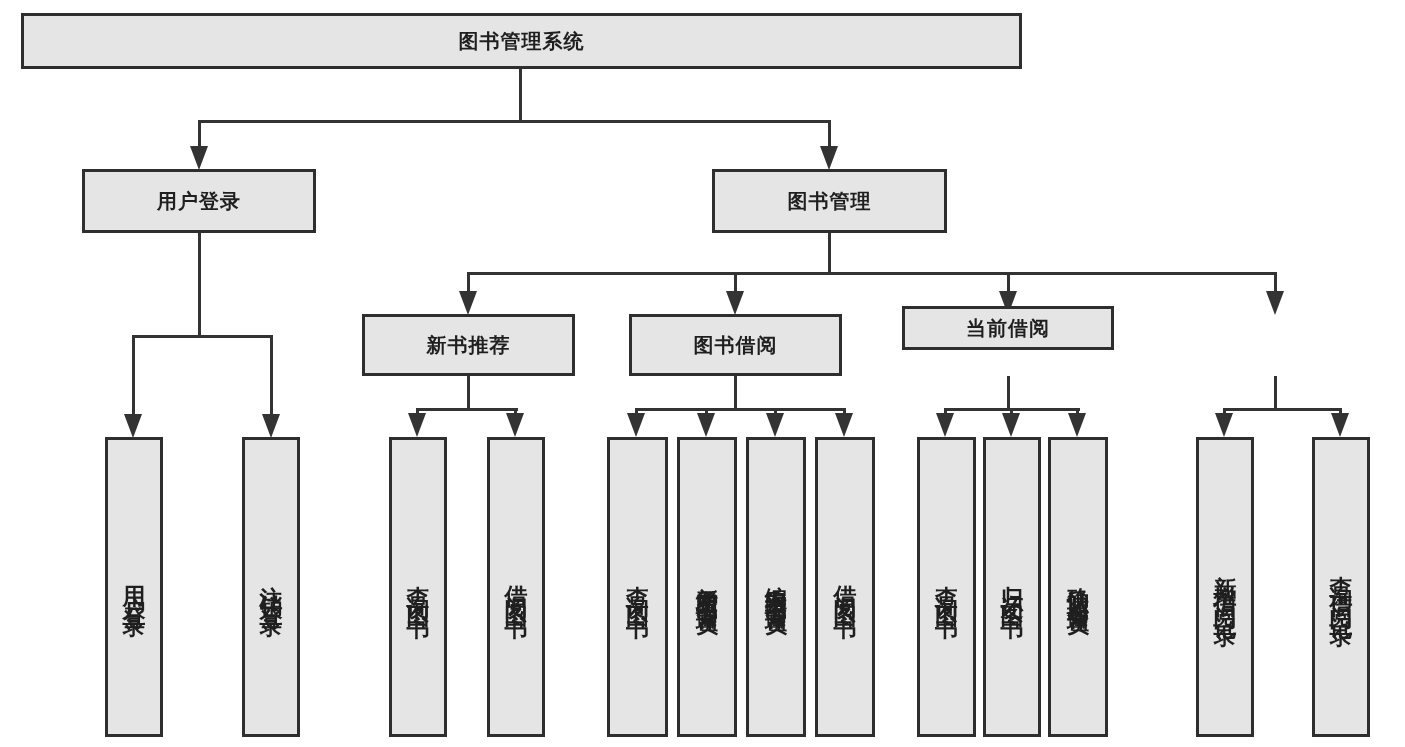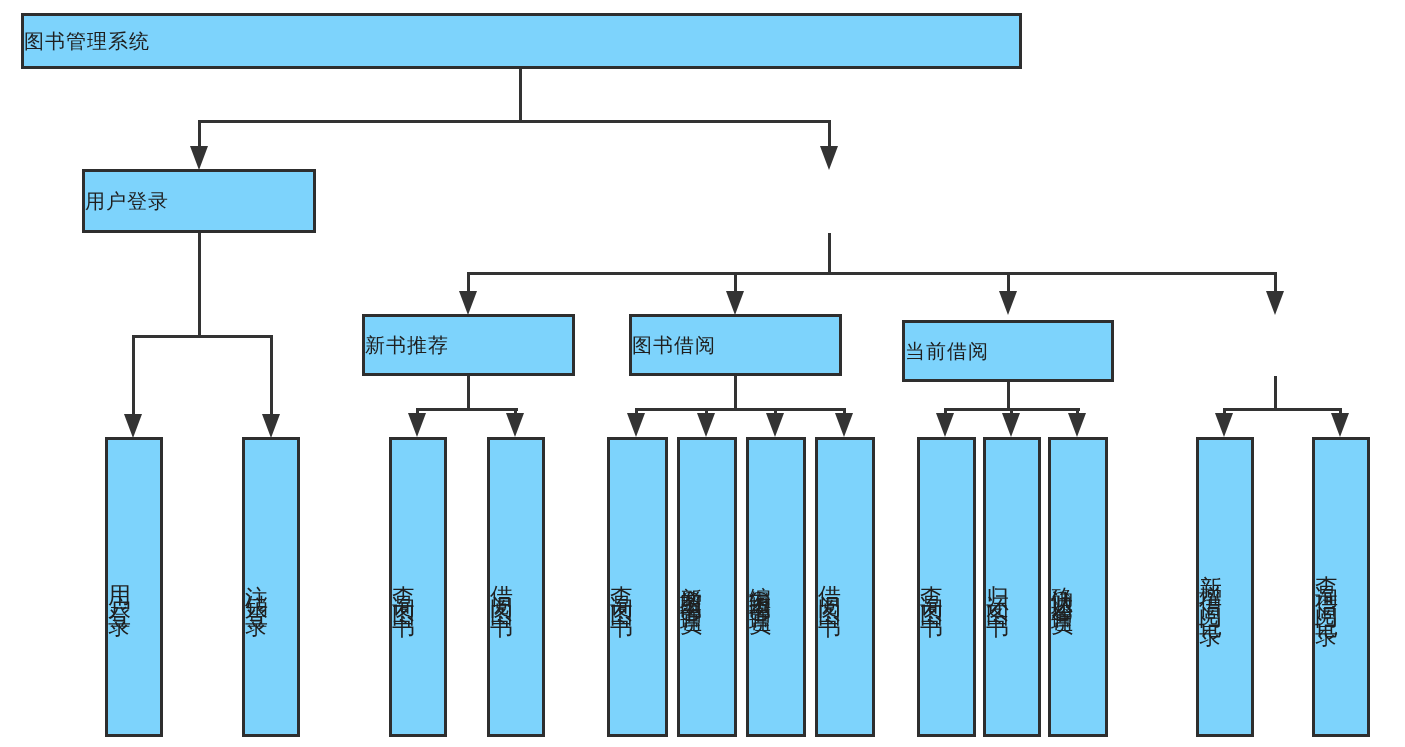--- a/index.html
+++ b/index.html
@@ -15,22 +15,22 @@
   
   .ah{
     position:absolute;width:0;height:0;
     border-left:9px solid transparent;
     border-right:9px solid transparent;
     border-top:24px solid #333333;
   }
   
   .box{
     position:absolute;box-sizing:border-box;
-    background:#7dd3fc;border:3px solid #2e2e2e;
-    display:flex;align-items:center;justify-content:flex-start;
+    background:#e5e5e5;border:3px solid #2e2e2e;
+    display:flex;align-items:center;justify-content:center;font-weight:bold;
   }
   .hlabel{
     font-size:20px;color:#1f1f1f;letter-spacing:1px;white-space:nowrap;
   }
   .vlabel{
     writing-mode:vertical-rl;text-orientation:mixed;
     font-size:23px;color:#1f1f1f;letter-spacing:10px;line-height:1;
     white-space:nowrap;
   }
   .vlabel.long{font-size:22px;letter-spacing:4px;}
@@ -103,28 +103,31 @@
   <div class="ln" style="left:1339px;top:408px;width:3px;height:12px"></div>
   <div class="ah" style="left:1331px;top:413px"></div>
 
   <div class="box" style="left:21px;top:13px;width:1001px;height:56px">
     <span class="hlabel">图书管理系统</span>
   </div>
 
   <div class="box" style="left:82px;top:169px;width:234px;height:64px">
     <span class="hlabel">用户登录</span>
   </div>
+  <div class="box" style="left:712px;top:169px;width:235px;height:64px">
+    <span class="hlabel">图书管理</span>
+  </div>
 
   <div class="box" style="left:362px;top:314px;width:213px;height:62px">
     <span class="hlabel">新书推荐</span>
   </div>
   <div class="box" style="left:629px;top:314px;width:213px;height:62px">
     <span class="hlabel">图书借阅</span>
   </div>
-  <div class="box" style="left:902px;top:320px;width:212px;height:62px">
+  <div class="box" style="left:902px;top:306px;width:212px;height:44px">
     <span class="hlabel">当前借阅</span>
   </div>
 
   <div class="box" style="left:105px;top:437px;width:58px;height:300px">
     <span class="vlabel">用户登录</span>
   </div>
   <div class="box" style="left:242px;top:437px;width:58px;height:300px">
     <span class="vlabel">注销登录</span>
   </div>
 

